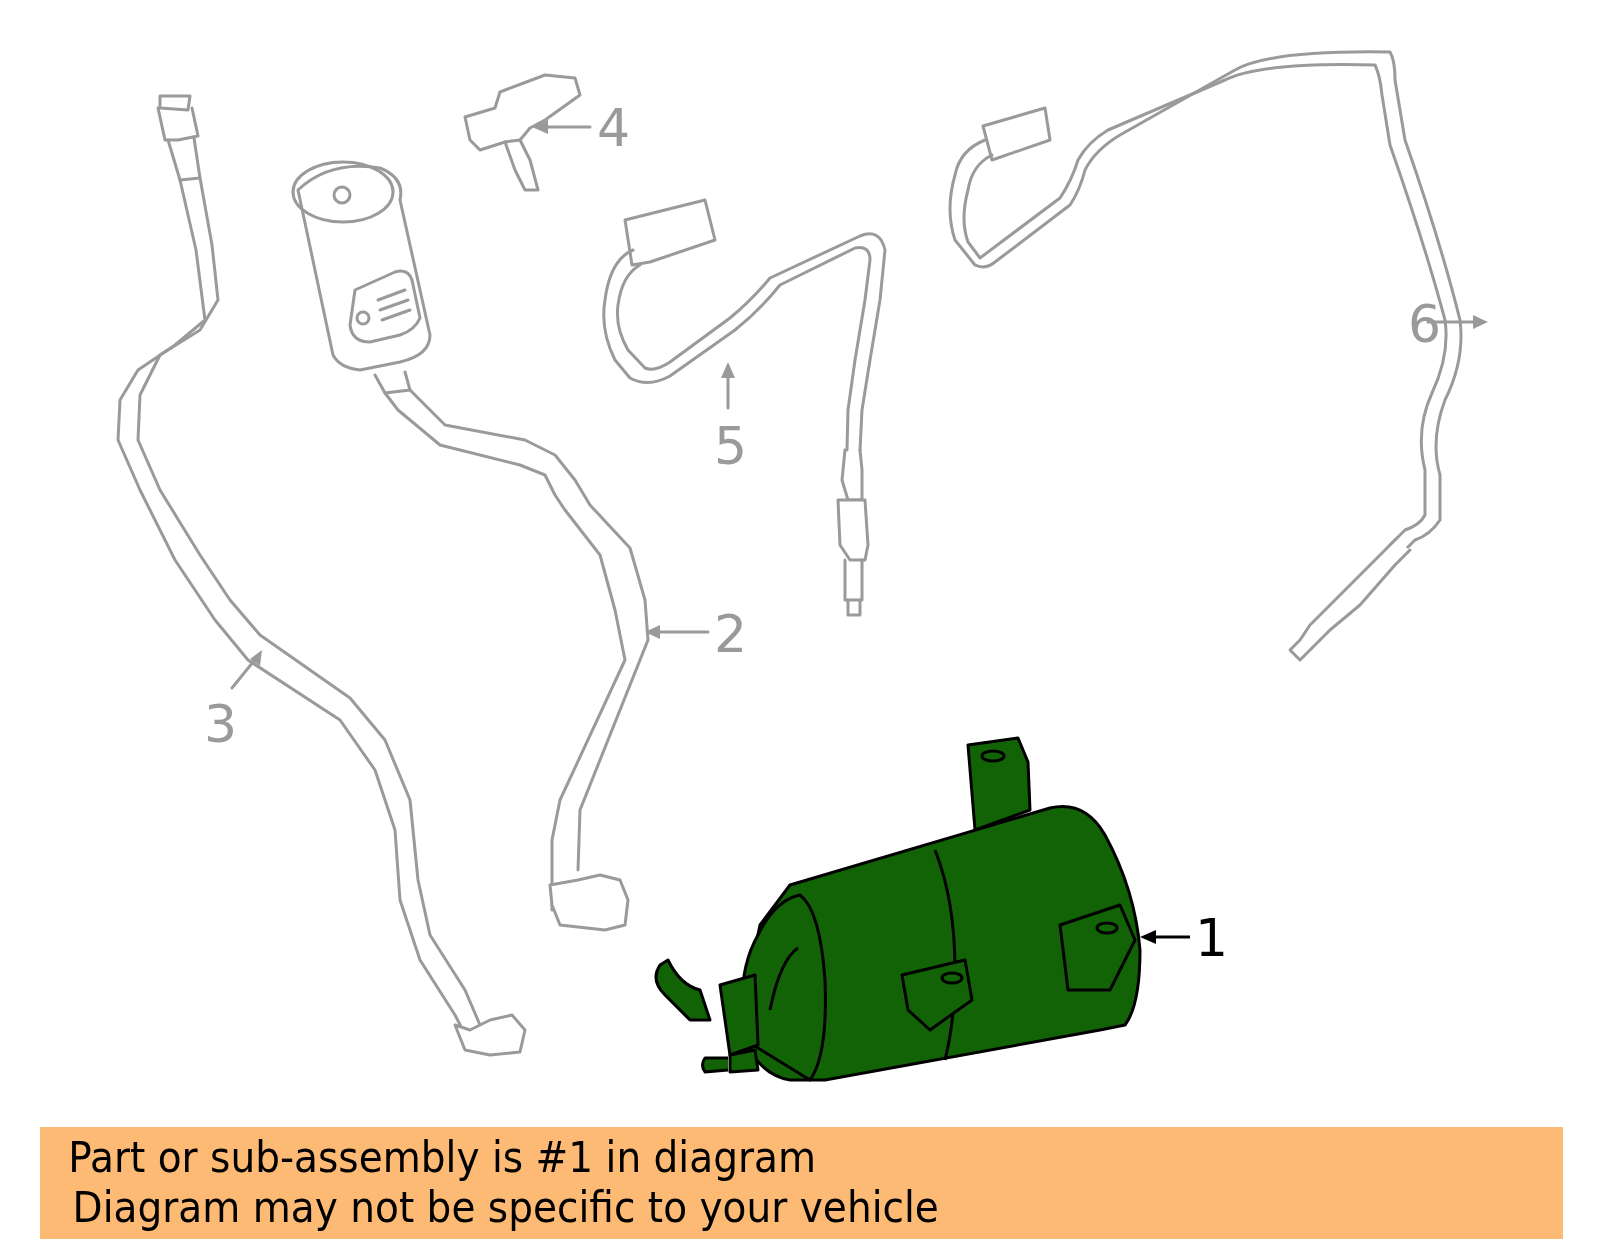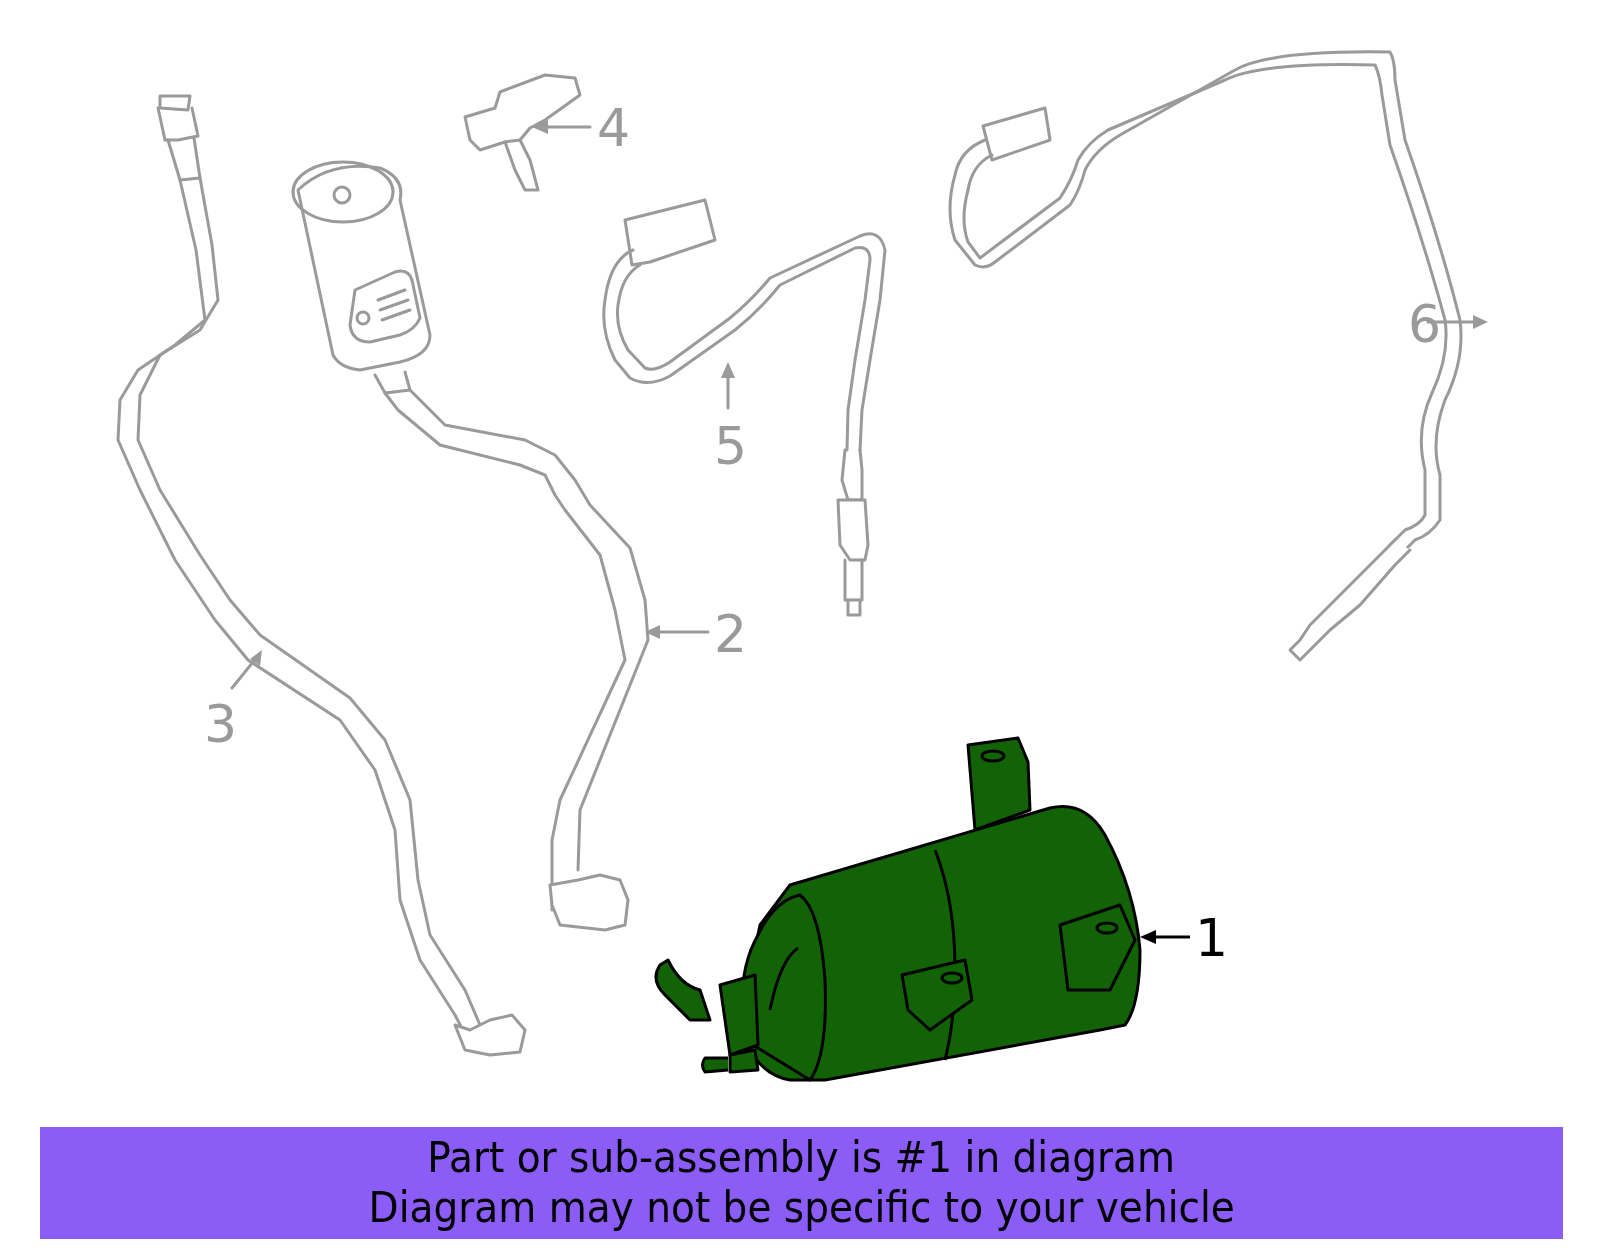--- a/index.html
+++ b/index.html
@@ -1,21 +1,21 @@
 <!DOCTYPE html>
 <html><head>
   <meta charset="utf-8">
   <style>
     html, body { margin: 0; padding: 0; background: #ffffff; }
     body { width: 1600px; height: 1249px; position: relative; overflow: hidden; font-family: "DejaVu Sans", sans-serif; }
     #diagram { position: absolute; left: 0; top: 0; width: 1600px; height: 1249px; }
     .callout { position: absolute; font-family: "DejaVu Sans", sans-serif; font-size: 52px; line-height: 1; }
     .callout.grey { color: #9a9a9a; }
     .callout.black { color: #000000; }
-    #banner { position: absolute; left: 40px; top: 1127px; width: 1523px; height: 112px; background: #8b5cf6; display: flex; flex-direction: column; align-items: center; justify-content: center; }
+    #banner { position: absolute; left: 40px; top: 1127px; width: 1523px; height: 112px; background: #fdba74; display: flex; flex-direction: column; align-items: flex-start; justify-content: center; }
     #banner .line { color: #000; font-family: "DejaVu Sans", sans-serif; font-size: 42px; line-height: 50px; white-space: nowrap; transform: scaleX(0.93); }
   </style>
 </head>
 <body>
 
 <svg id="diagram" viewBox="0 0 1600 1249" xmlns="http://www.w3.org/2000/svg">
   <g fill="none" stroke="#9a9a9a" stroke-width="3" stroke-linejoin="round" stroke-linecap="round">
 
     <g>
       <path d="M160,108 L188,110 L190,96 L160,96 Z" fill="#fff"></path>

